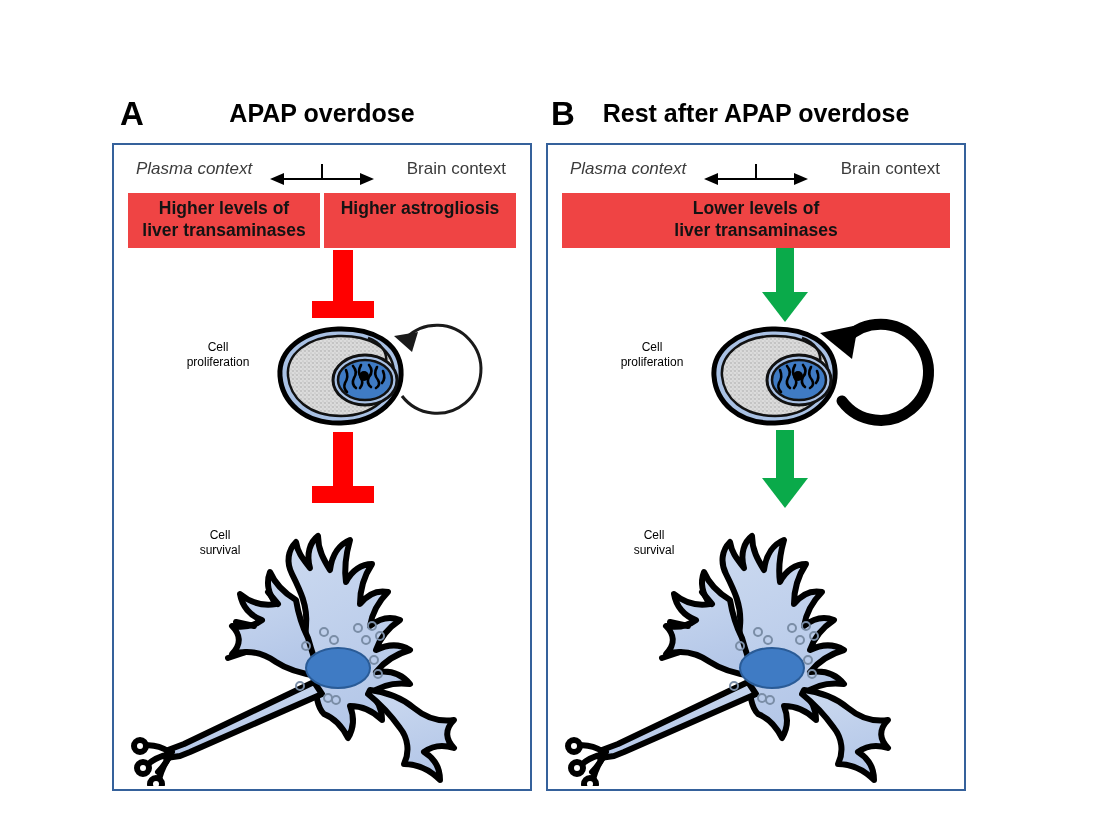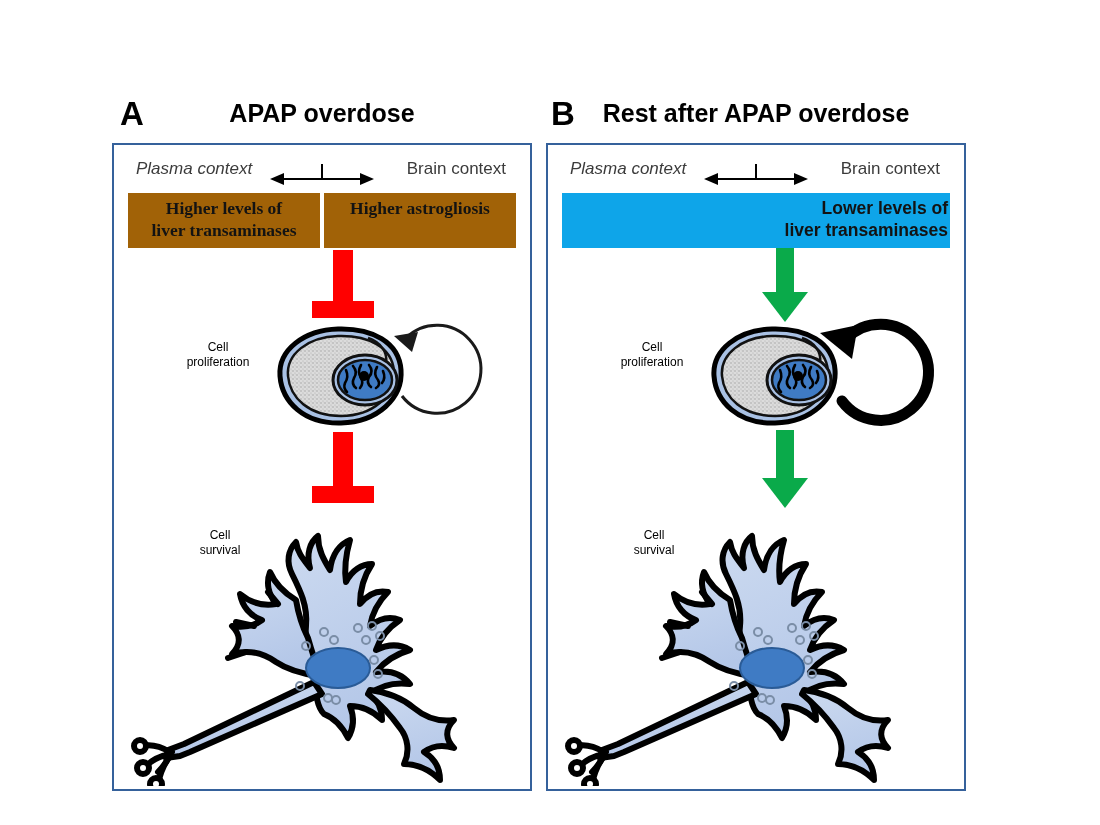--- a/index.html
+++ b/index.html
@@ -60,22 +60,22 @@
   }
   .stmt{
     flex:1 1 0;
     padding:5px 2px 7px 2px;
     text-align:center;
     font-size:17.5px;font-weight:bold;color:#131313;
     line-height:1.24;
     box-sizing:border-box;
   }
   .stmt div{white-space:nowrap;}
-  .peach{background:#a16207;font-family:Liberation Serif, serif;}
-  .olive{background:#0ea5e9;text-align:right;}
+  .peach{background:#ef4444;}
+  .olive{background:#ef4444;}
 
   
   .proc-label{
     position:absolute;
     font-size:12px;color:#000;text-align:center;
     line-height:1.25;white-space:nowrap;
   }
   #prolif-a{left:158px;top:340px;width:120px;}
   #prolif-b{left:592px;top:340px;width:120px;}
   #surv-a{left:170px;top:528px;width:100px;}

